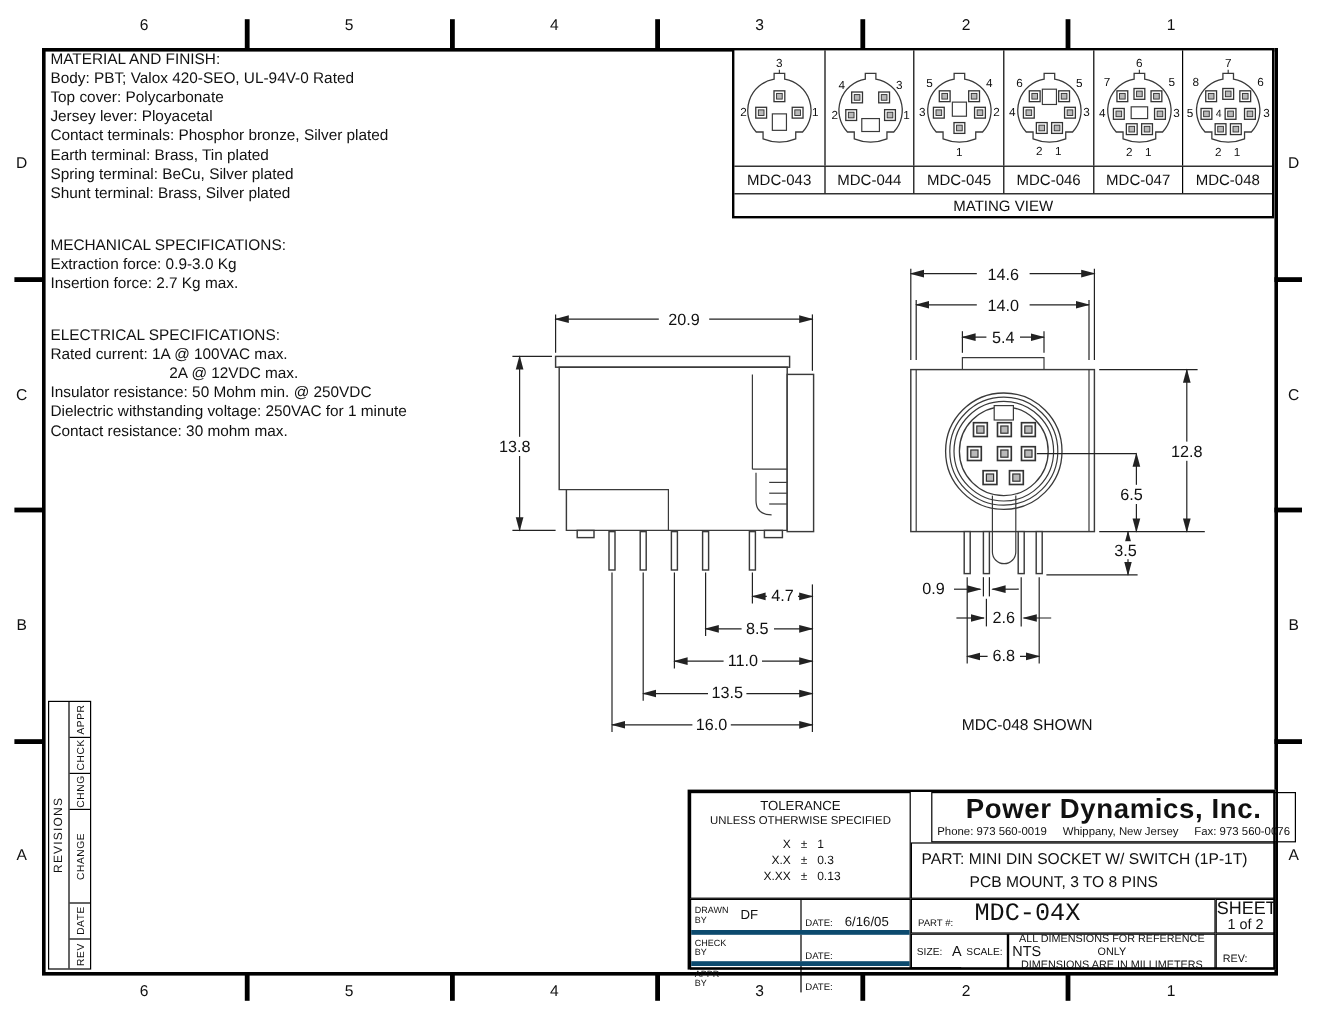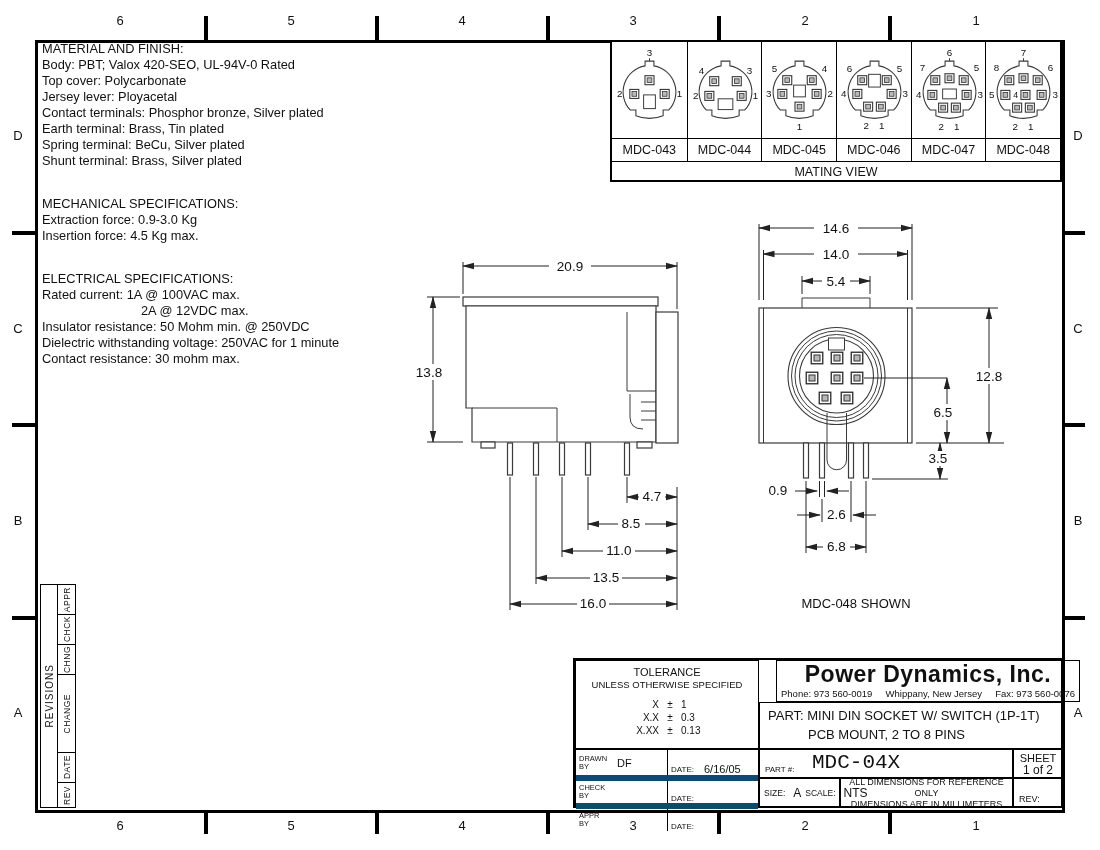--- a/index.html
+++ b/index.html
@@ -51,32 +51,32 @@
   .tol-row{display:flex;justify-content:center;line-height:13px;}
   .tol-row span:nth-child(1){width:40px;text-align:right;}
   .tol-row span:nth-child(2){width:22px;text-align:center;}
   .tol-row span:nth-child(3){width:34px;text-align:left;}
   .comp{left:201px;top:0;width:304px;height:42px;}
   .comp-name{font-size:23px;font-weight:bold;text-align:center;line-height:27px;letter-spacing:.5px;}
   .comp-line{display:flex;justify-content:space-between;font-size:9.5px;padding:0 4px;}
   .partcell{left:184px;top:42px;width:304px;height:47px;padding:5px 0 0 8px;font-size:13px;}
   .part2{margin-left:40px;margin-top:4px;}
   .signoff{left:0;top:89px;width:184px;height:59px;display:flex;flex-direction:column;}
-  .so-row{flex:1;display:flex;border-bottom:6px solid #0c4a6e;}
+  .so-row{flex:1;display:flex;border-bottom:4px solid #0c4a6e;}
   .so-row:last-child{border-bottom:none;}
   .so-a{width:92px;border-right:1px solid #000;display:flex;align-items:center;padding-left:3px;}
   .so-b{flex:1;display:flex;align-items:center;padding-left:3px;margin-top:13px;}
   .so-lab{font-size:7.5px;line-height:8px;}
   .so-val{font-size:11px;margin-left:10px;}
   .so-dl{font-size:8px;}
   .pno{left:184px;top:89px;width:254px;height:29px;}
   .pno-lab{position:absolute;left:5px;bottom:3px;font-size:8px;}
   .pno-val{position:absolute;left:52px;top:1px;font-size:21px;font-family:Liberation Mono, monospace;}
   .sheet{left:438px;top:89px;width:50px;height:29px;text-align:center;}
-  .sheet-l{font-size:11px;line-height:12px;margin-top:2px;}
+  .sheet-l{font-size:15px;line-height:12px;margin-top:2px;}
   .sheet-v{font-size:12px;line-height:13px;}
   .sizescale{left:184px;top:118px;width:81px;height:30px;display:flex;flex-direction:row;}
   .ss-row{flex:1;display:flex;align-items:center;padding-left:4px;border-bottom:1px solid #000;}
   .ss-row:last-child{border-bottom:none;}
   .ss-lab{font-size:8.5px;}
   .ss-val{font-size:12px;margin-left:8px;}
   .refnote{left:265px;top:118px;width:173px;height:30px;display:flex;flex-direction:column;align-items:center;justify-content:center;font-size:9px;line-height:11px;text-align:center;}
   .revcell{left:438px;top:118px;width:50px;height:30px;}
   .rev-lab{position:absolute;left:5px;bottom:3px;font-size:9px;}
 </style>
@@ -144,21 +144,21 @@
     <div class="note-line">MATERIAL AND FINISH:</div>
     <div class="note-line">Body: PBT; Valox 420-SEO, UL-94V-0 Rated</div>
     <div class="note-line">Top cover: Polycarbonate</div>
     <div class="note-line">Jersey lever: Ployacetal</div>
     <div class="note-line">Contact terminals: Phosphor bronze, Silver plated</div>
     <div class="note-line">Earth terminal: Brass, Tin plated</div>
     <div class="note-line">Spring terminal: BeCu, Silver plated</div>
     <div class="note-line">Shunt terminal: Brass, Silver plated</div>
     <div class="note-line sec-gap">MECHANICAL SPECIFICATIONS:</div>
     <div class="note-line">Extraction force: 0.9-3.0 Kg</div>
-    <div class="note-line">Insertion force: 4.5 Kg max.</div>
+    <div class="note-line">Insertion force: 2.7 Kg max.</div>
     <div class="note-line sec-gap">ELECTRICAL SPECIFICATIONS:</div>
     <div class="note-line">Rated current: 1A @ 100VAC max.</div>
     <div class="note-line indent">2A @ 12VDC max.</div>
     <div class="note-line">Insulator resistance: 50 Mohm min. @ 250VDC</div>
     <div class="note-line">Dielectric withstanding voltage: 250VAC for 1 minute</div>
     <div class="note-line">Contact resistance: 30 mohm max.</div>
   </div>
 
   <div class="mv">
     <div class="mv-row1">
@@ -483,21 +483,21 @@
     <div class="cell comp">
       <div class="comp-name">Power Dynamics, Inc.</div>
       <div class="comp-line">
         <span>Phone: 973 560-0019</span>
         <span>Whippany, New Jersey</span>
         <span>Fax: 973 560-0076</span>
       </div>
     </div>
     <div class="cell partcell">
       <div>PART: MINI DIN SOCKET W/ SWITCH (1P-1T)</div>
-      <div class="part2">PCB MOUNT, 2 TO 8 PINS</div>
+      <div class="part2">PCB MOUNT, 3 TO 8 PINS</div>
     </div>
     <div class="cell signoff">
       <div class="so-row">
         <div class="so-a">
           <span class="so-lab"><span>DRAWN</span><br><span>BY</span></span>
           <span class="so-val">DF</span>
         </div>
         <div class="so-b">
           <span class="so-dl">DATE:</span>
           <span class="so-val">6/16/05</span>

